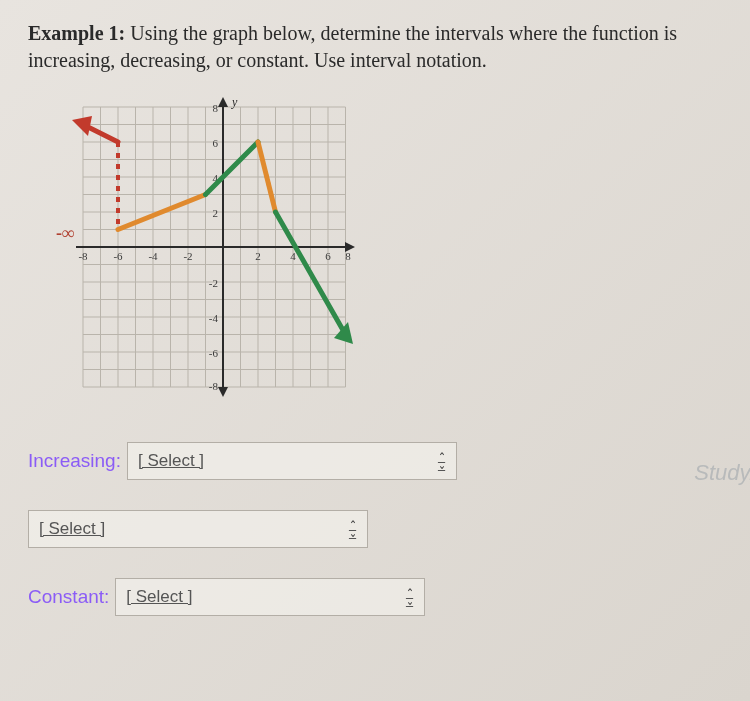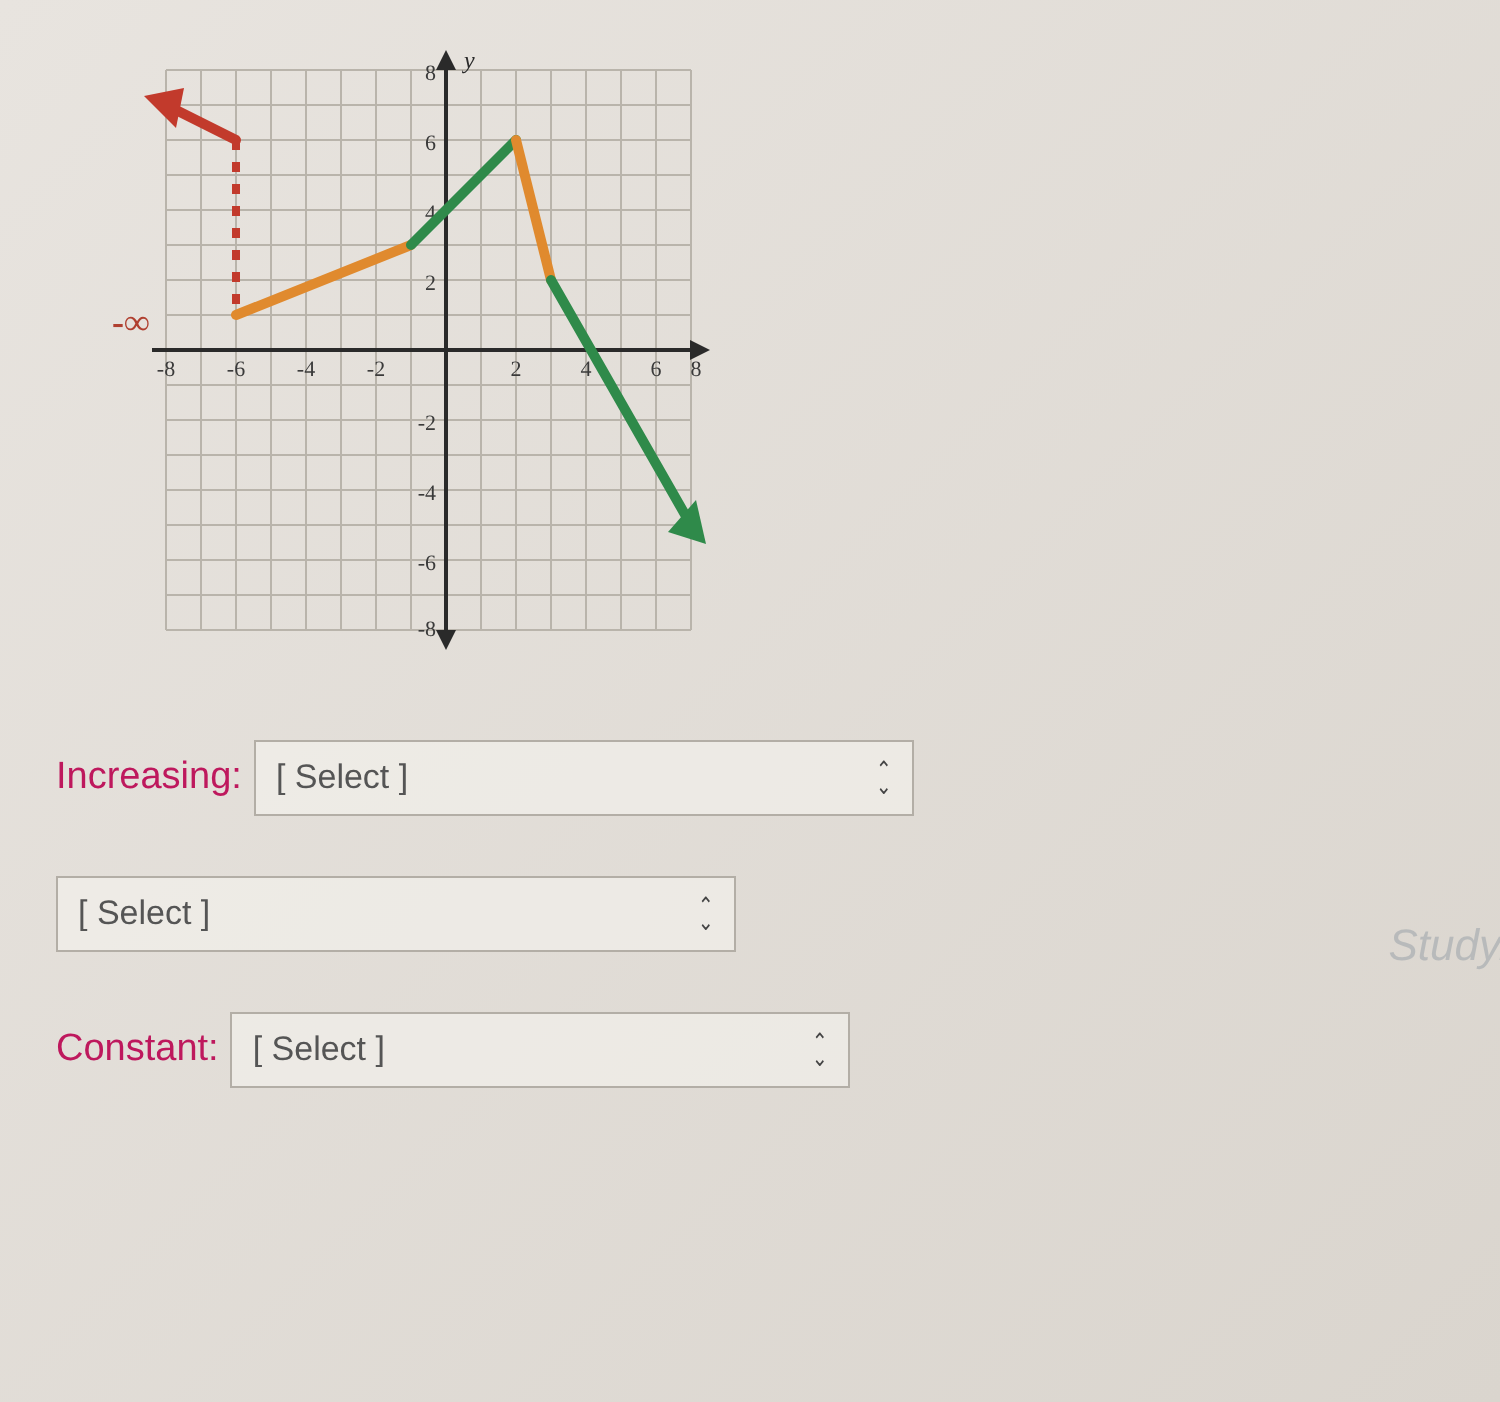--- a/index.html
+++ b/index.html
@@ -43,57 +43,63 @@
     margin-top: 30px;
   }
   .form-row {
     display: flex;
     align-items: center;
     margin-bottom: 30px;
     font-family: Arial, sans-serif;
   }
   .form-label {
     font-size: 19px;
-    color: #be185d;
+    color: #8b5cf6;
     margin-right: 6px;
     min-width: 0;
     text-align: center;
   }
   .select-box {
     display: flex;
     align-items: center;
     justify-content: space-between;
     border: 1px solid #b3aea6;
     background: rgba(245,243,239,0.6);
     height: 38px;
     padding: 0 10px;
     font-size: 17px;
     color: #555;
     box-sizing: border-box;
     cursor: pointer;
+    text-decoration: underline;
   }
   .select-box.w1 { width: 330px; }
   .select-box.w2 { width: 340px; }
   .select-box.w3 { width: 310px; }
   .chevrons {
     display: inline-block;
     font-size: 12px;
     line-height: 1;
     color: #444;
     letter-spacing: -1px;
     transform: scaleX(0.8);
   }
   .chevrons::before { content: "⌃"; display:block; margin-bottom:-4px;}
   .chevrons::after  { content: "⌄"; display:block; margin-top:-4px;}
   svg { display:block; }
 </style>
 </head>
 <body>
 
 <div class="container">
+  <div class="prompt">
+    <span class="bold">Example 1:</span>
+    <span>Using the graph below, determine the intervals where the function is increasing, decreasing, or constant.</span>
+    <span>Use interval notation.</span>
+  </div>
 
   <div class="graph-wrap">
     <svg width="310" height="310" viewBox="0 0 310 310">
 
       <g stroke="#b9b4ab" stroke-width="1">
 
         <line x1="35" y1="15" x2="35" y2="295"></line>
         <line x1="52.5" y1="15" x2="52.5" y2="295"></line>
         <line x1="70" y1="15" x2="70" y2="295"></line>
         <line x1="87.5" y1="15" x2="87.5" y2="295"></line>

